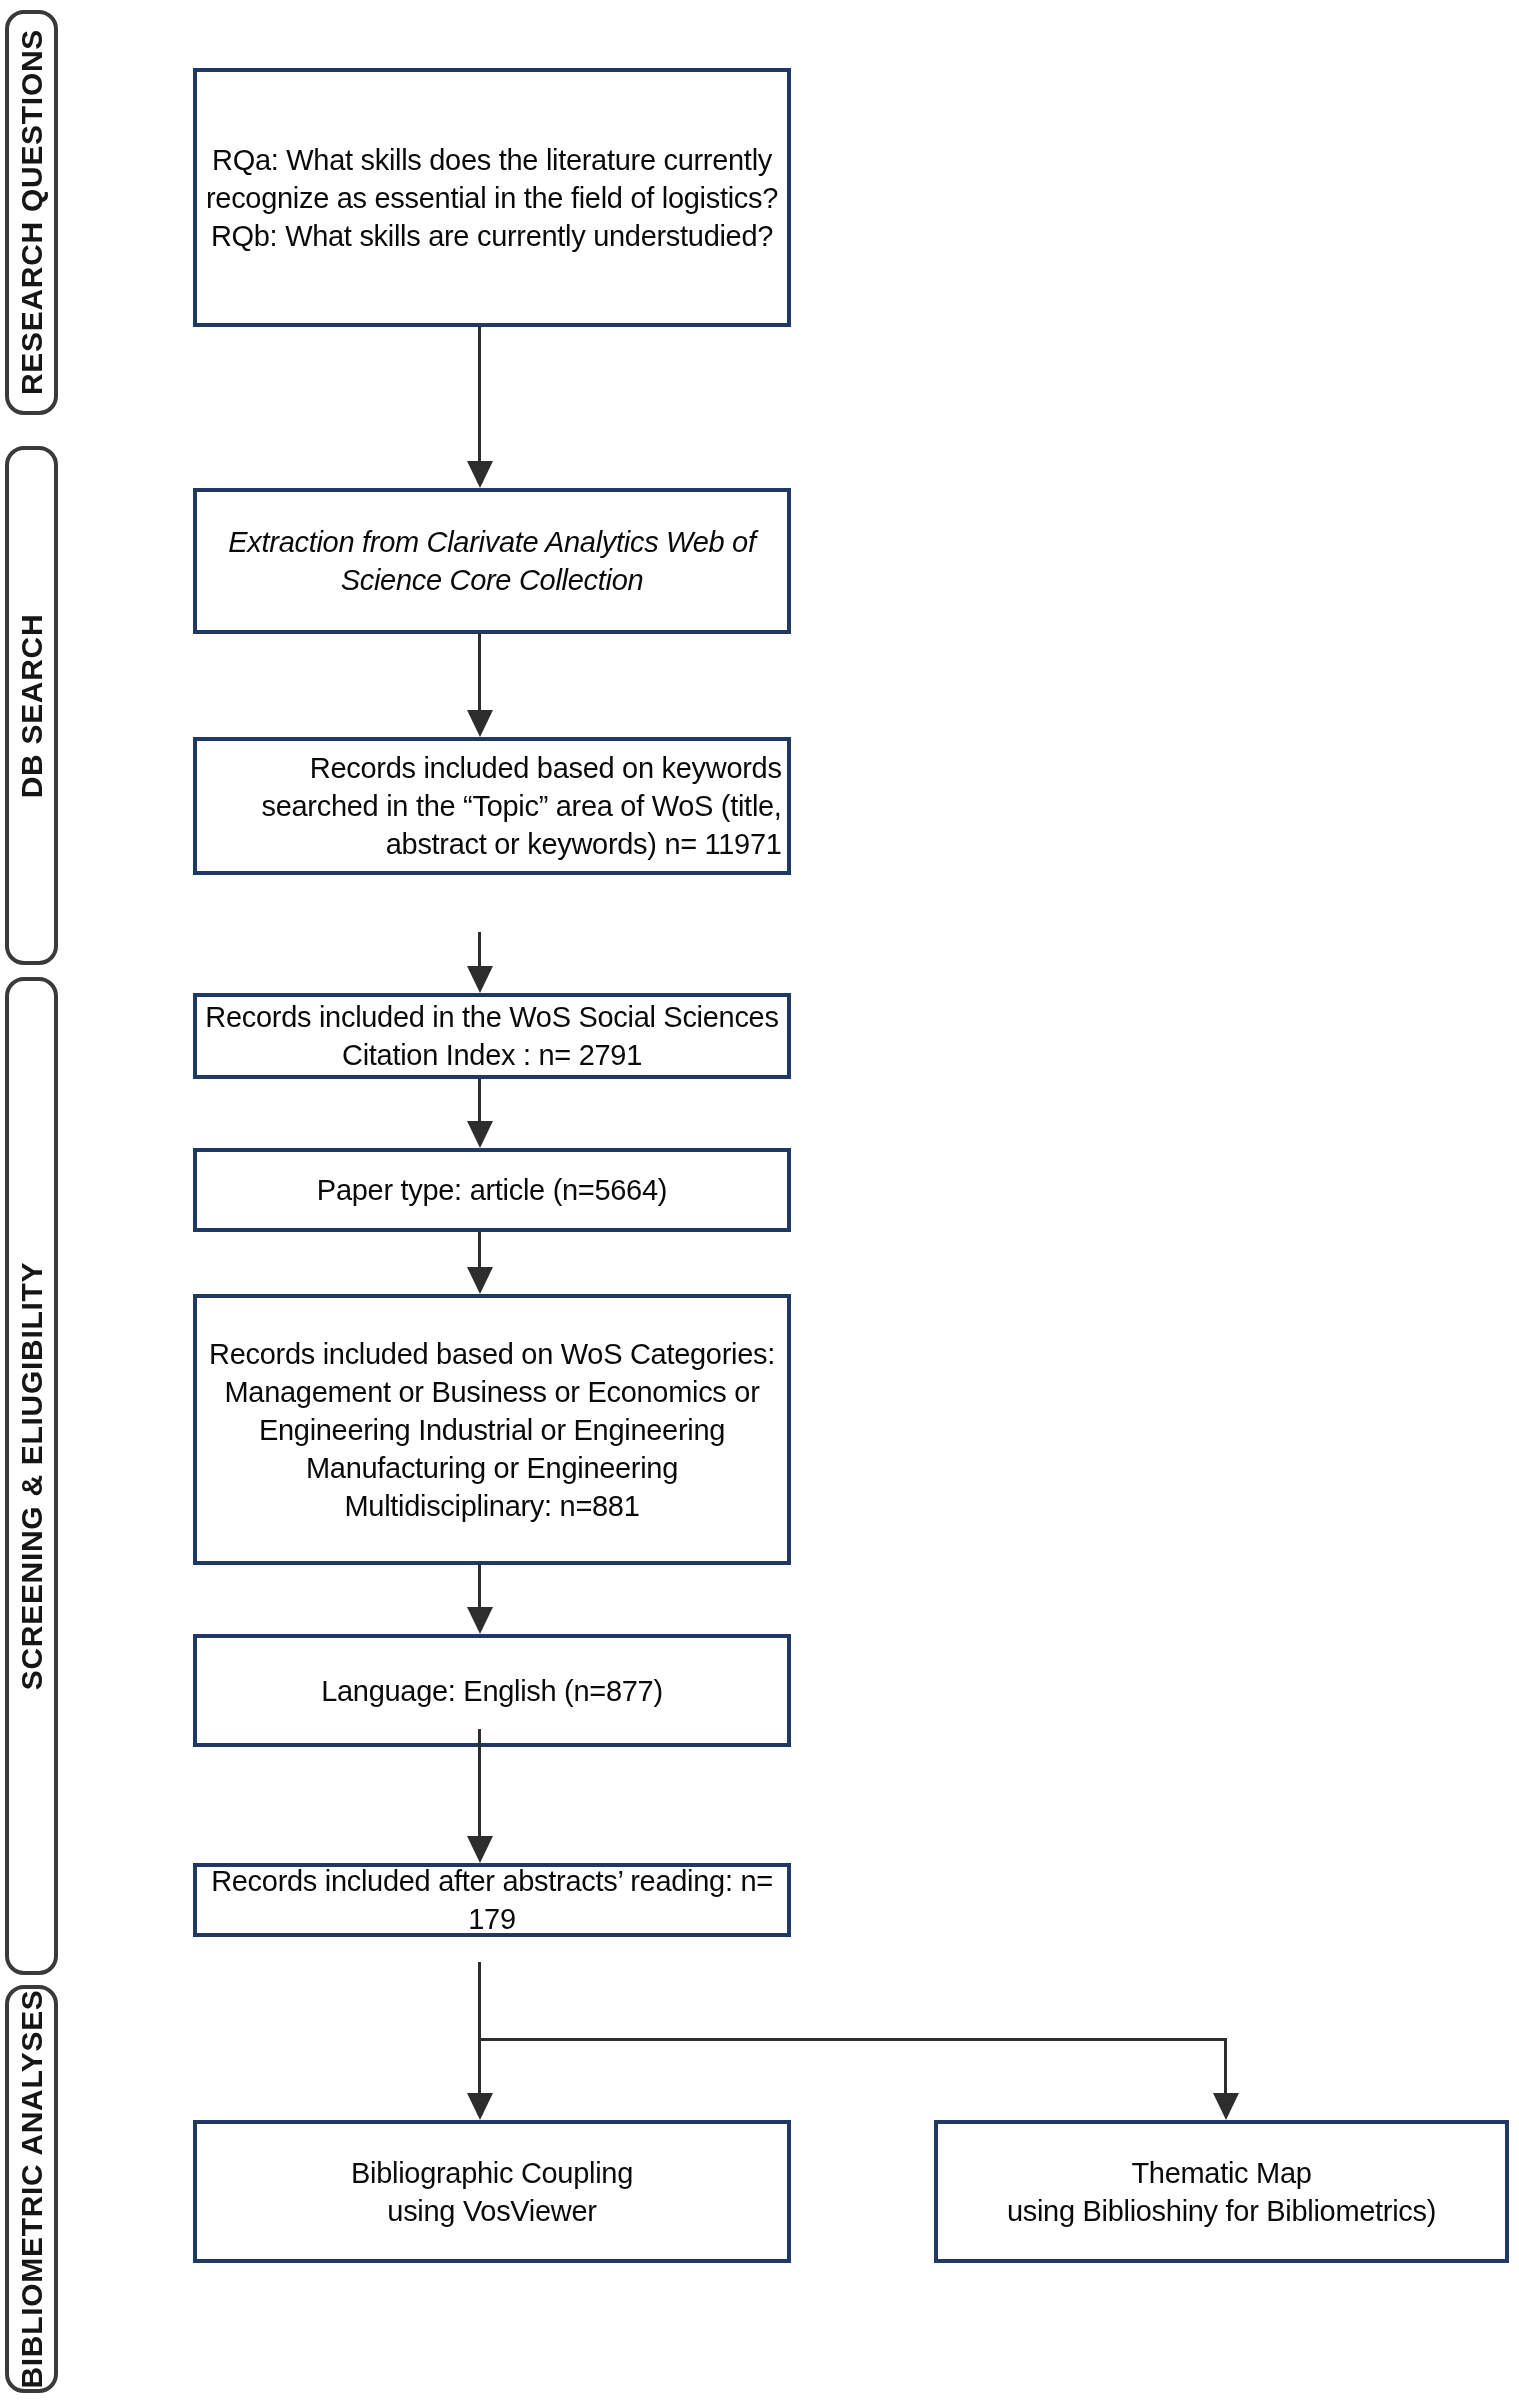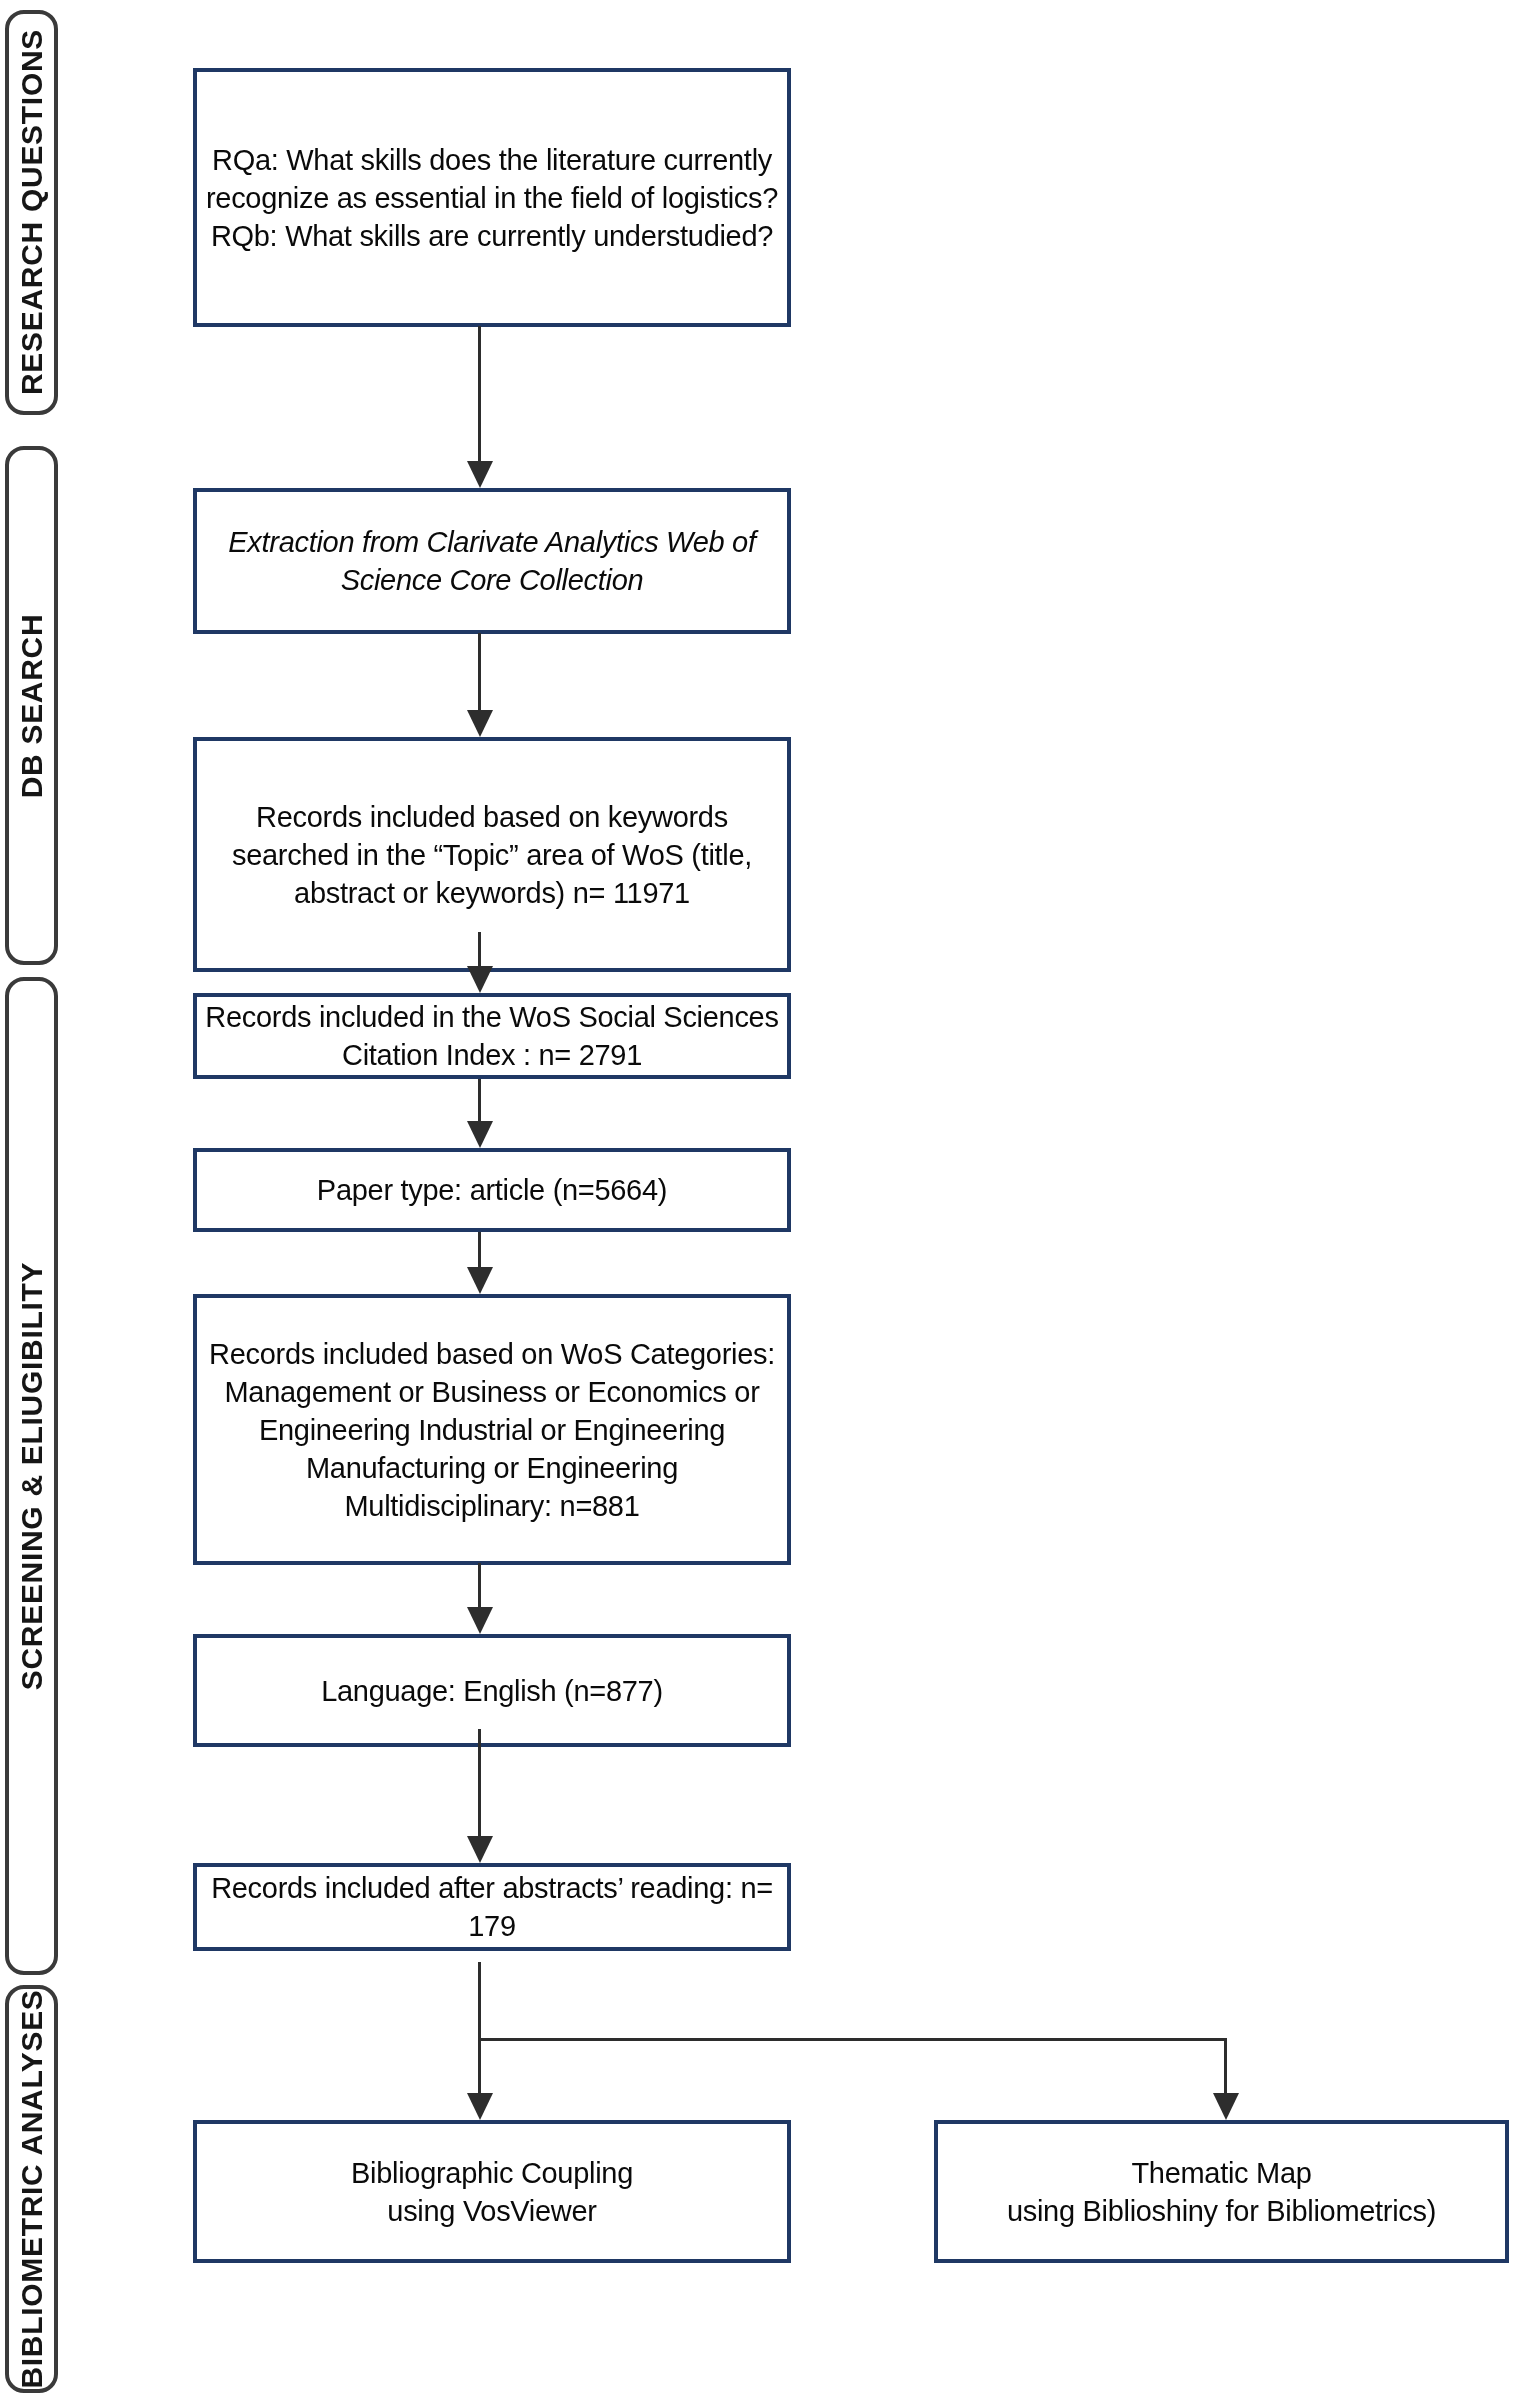--- a/index.html
+++ b/index.html
@@ -92,41 +92,41 @@
 
   <div class="box" style="top:68px;height:259px;">
     <div class="box-label">RQa: What skills does the literature currently recognize as essential in the field of logistics?
 RQb: What skills are currently understudied?</div>
   </div>
 
   <div class="box" style="top:488px;height:146px;font-style:italic;">
     <div class="box-label">Extraction from Clarivate Analytics Web of Science Core Collection</div>
   </div>
 
-  <div class="box" style="top:737px;height:235px;">
+  <div class="box" style="top:737px;height:138px;text-align:right;">
     <div class="box-label">Records included based on keywords searched in the “Topic” area of WoS (title, abstract or keywords) n= 11971</div>
   </div>
 
   <div class="box" style="top:993px;height:86px;">
     <div class="box-label">Records included in the WoS Social Sciences Citation Index : n= 2791</div>
   </div>
 
   <div class="box" style="top:1148px;height:84px;">
     <div class="box-label">Paper type: article (n=5664)</div>
   </div>
 
   <div class="box" style="top:1294px;height:271px;">
     <div class="box-label">Records included based on WoS Categories: Management or Business or Economics or Engineering Industrial or Engineering Manufacturing or Engineering Multidisciplinary: n=881</div>
   </div>
 
   <div class="box" style="top:1634px;height:113px;">
     <div class="box-label">Language: English (n=877)</div>
   </div>
 
-  <div class="box" style="top:1863px;height:88px;">
+  <div class="box" style="top:1863px;height:74px;">
     <div class="box-label">Records included after abstracts’ reading: n= 179</div>
   </div>
 
   <div class="box" style="left:934px;width:575px;top:2120px;height:143px;">
     <div class="box-label">Thematic Map
 using Biblioshiny for Bibliometrics)</div>
   </div>
 
   <div class="box" style="top:2120px;height:143px;">
     <div class="box-label">Bibliographic Coupling

